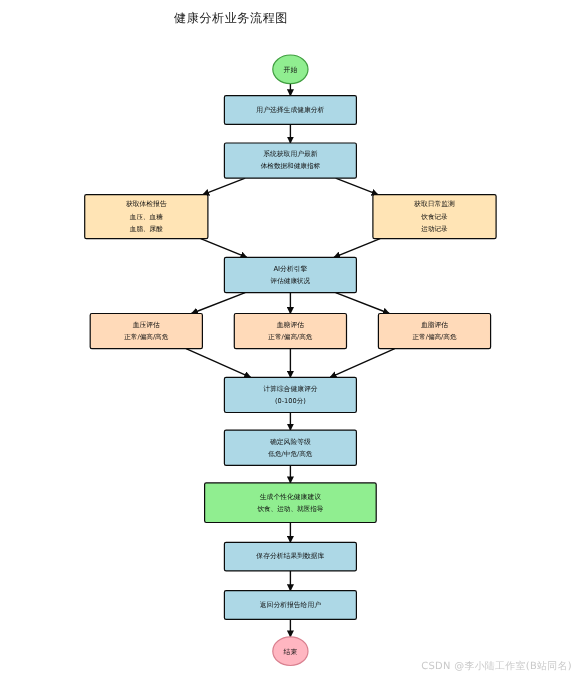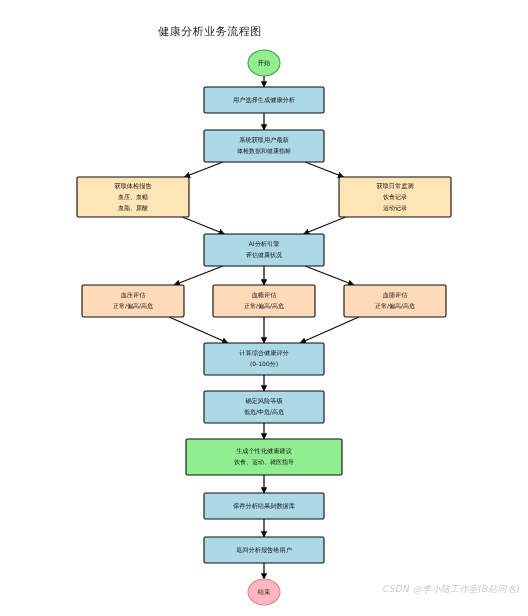--- a/index.html
+++ b/index.html
@@ -11,21 +11,21 @@
     width: 528px;
     height: 616px;
     position: relative;
     overflow: hidden;
     font-family: "DejaVu Sans", "Liberation Sans", sans-serif;
     color: #111111;
   }
   #page-title {
     position: absolute;
     left: 0;
-    top: 24px;
+    top: 9px;
     width: 420px;
     text-align: center;
     font-size: 11px;
     color: #222222;
     letter-spacing: 0.5px;
   }
   svg#flow {
     position: absolute;
     left: 0;
     top: 0;
@@ -61,26 +61,25 @@
     dominant-baseline: middle;
   }
   .edge {
     stroke: #0b0b0b;
     stroke-width: 1.25;
     fill: none;
   }
   #watermark {
     position: absolute;
     right: 8px;
-    bottom: 20px;
+    bottom: 4px;
     font-size: 9px;
     color: #c9c9c9;
     letter-spacing: 0.3px;
     user-select: none;
-    font-style: italic;
   }
 </style>
 </head>
 <body>
 
 <div id="page-title">健康分析业务流程图</div>
 
 <svg id="flow" viewBox="0 0 528 616" xmlns="http://www.w3.org/2000/svg">
   <defs>
     <marker id="arrow" viewBox="0 0 10 10" refX="9" refY="5" markerWidth="5.2" markerHeight="5.2" orient="auto-start-reverse">

